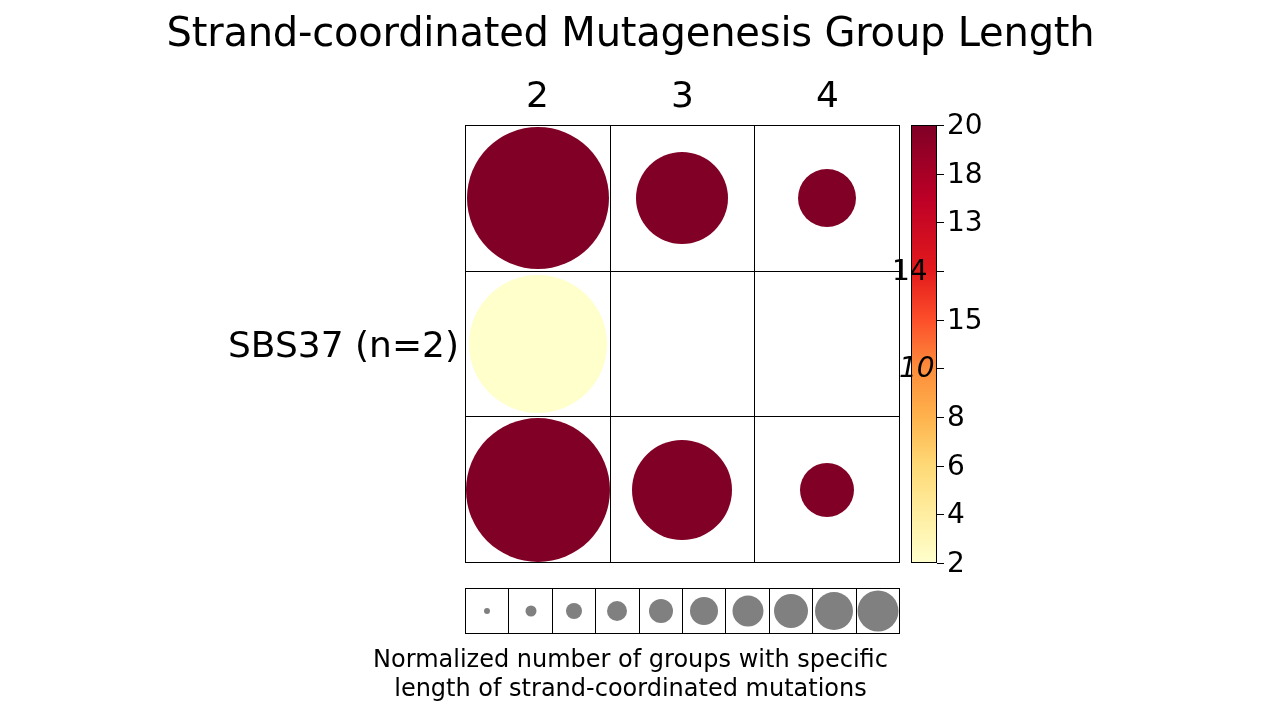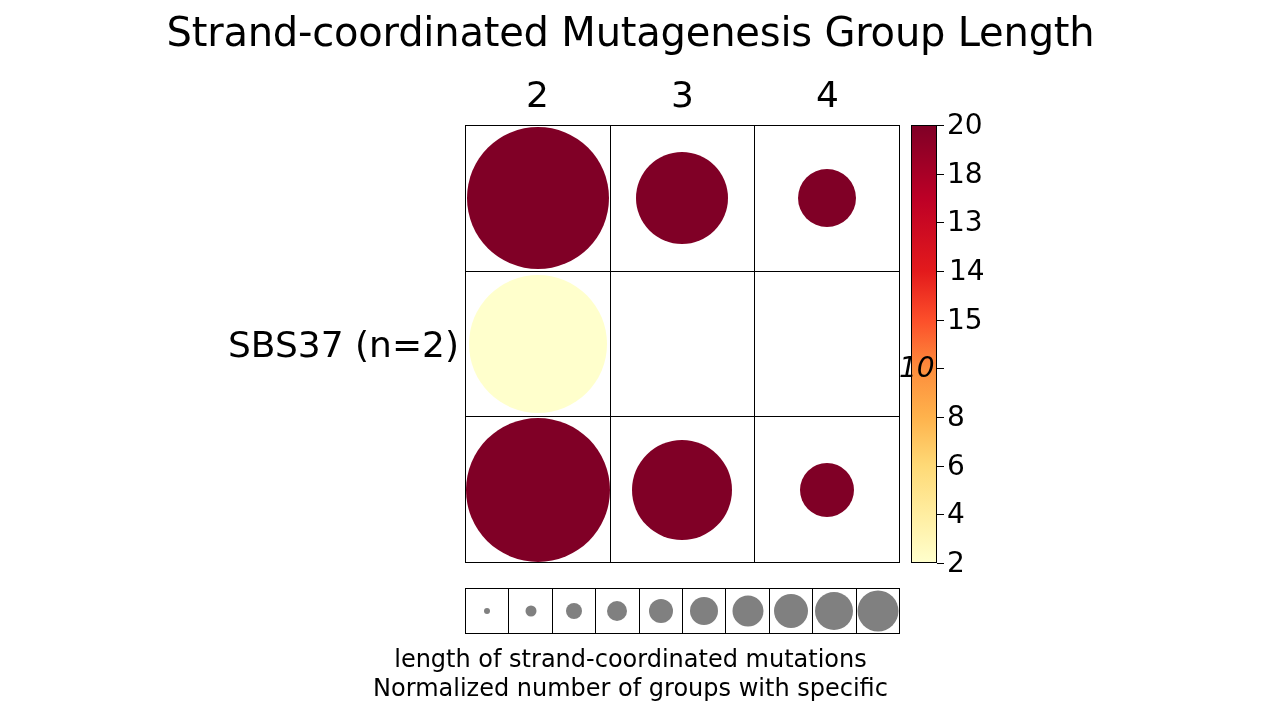--- a/index.html
+++ b/index.html
@@ -264,32 +264,32 @@
     </div>
   <div class="legend-cell">
       <div class="legend-bubble" style="width: 38px; height: 38px; background: rgb(128, 128, 128);"></div>
     </div>
   <div class="legend-cell">
       <div class="legend-bubble" style="width: 41px; height: 41px; background: rgb(128, 128, 128);"></div>
     </div>
 </div>
 
 <div id="size-legend-caption">
+  <span class="cap-line">Normalized number of groups with specific</span>
   <span class="cap-line">length of strand-coordinated mutations</span>
-  <span class="cap-line">Normalized number of groups with specific</span>
 </div>
 
 <div class="cb-tick" style="position: absolute; left: 937px; top: 125px;"></div>
 <div class="cb-ticklabel" style="position: absolute; left: 947px; top: 125px;">20</div>
 <div class="cb-tick" style="position: absolute; left: 937px; top: 173.667px;"></div>
 <div class="cb-ticklabel" style="position: absolute; left: 947px; top: 173.667px;">18</div>
 <div class="cb-tick" style="position: absolute; left: 937px; top: 222.333px;"></div>
 <div class="cb-ticklabel" style="position: absolute; left: 947px; top: 222.333px;">13</div>
 <div class="cb-tick" style="position: absolute; left: 937px; top: 271px;"></div>
-<div class="cb-ticklabel" style="position: absolute; left: 949px; top: 271px;">14</div>
+<div class="cb-ticklabel" style="position: absolute; left: 892px; top: 271px;">14</div>
 <div class="cb-tick" style="position: absolute; left: 937px; top: 319.667px;"></div>
 <div class="cb-ticklabel" style="position: absolute; left: 947px; top: 319.667px;">15</div>
 <div class="cb-tick" style="position: absolute; left: 937px; top: 368.333px;"></div>
 <div class="cb-ticklabel" style="position: absolute; left: 899px; top: 368.333px; font-style: italic;">10</div>
 <div class="cb-tick" style="position: absolute; left: 937px; top: 417px;"></div>
 <div class="cb-ticklabel" style="position: absolute; left: 947px; top: 417px;">8</div>
 <div class="cb-tick" style="position: absolute; left: 937px; top: 465.667px;"></div>
 <div class="cb-ticklabel" style="position: absolute; left: 947px; top: 465.667px;">6</div>
 <div class="cb-tick" style="position: absolute; left: 937px; top: 514.333px;"></div>
 <div class="cb-ticklabel" style="position: absolute; left: 947px; top: 514.333px;">4</div>

